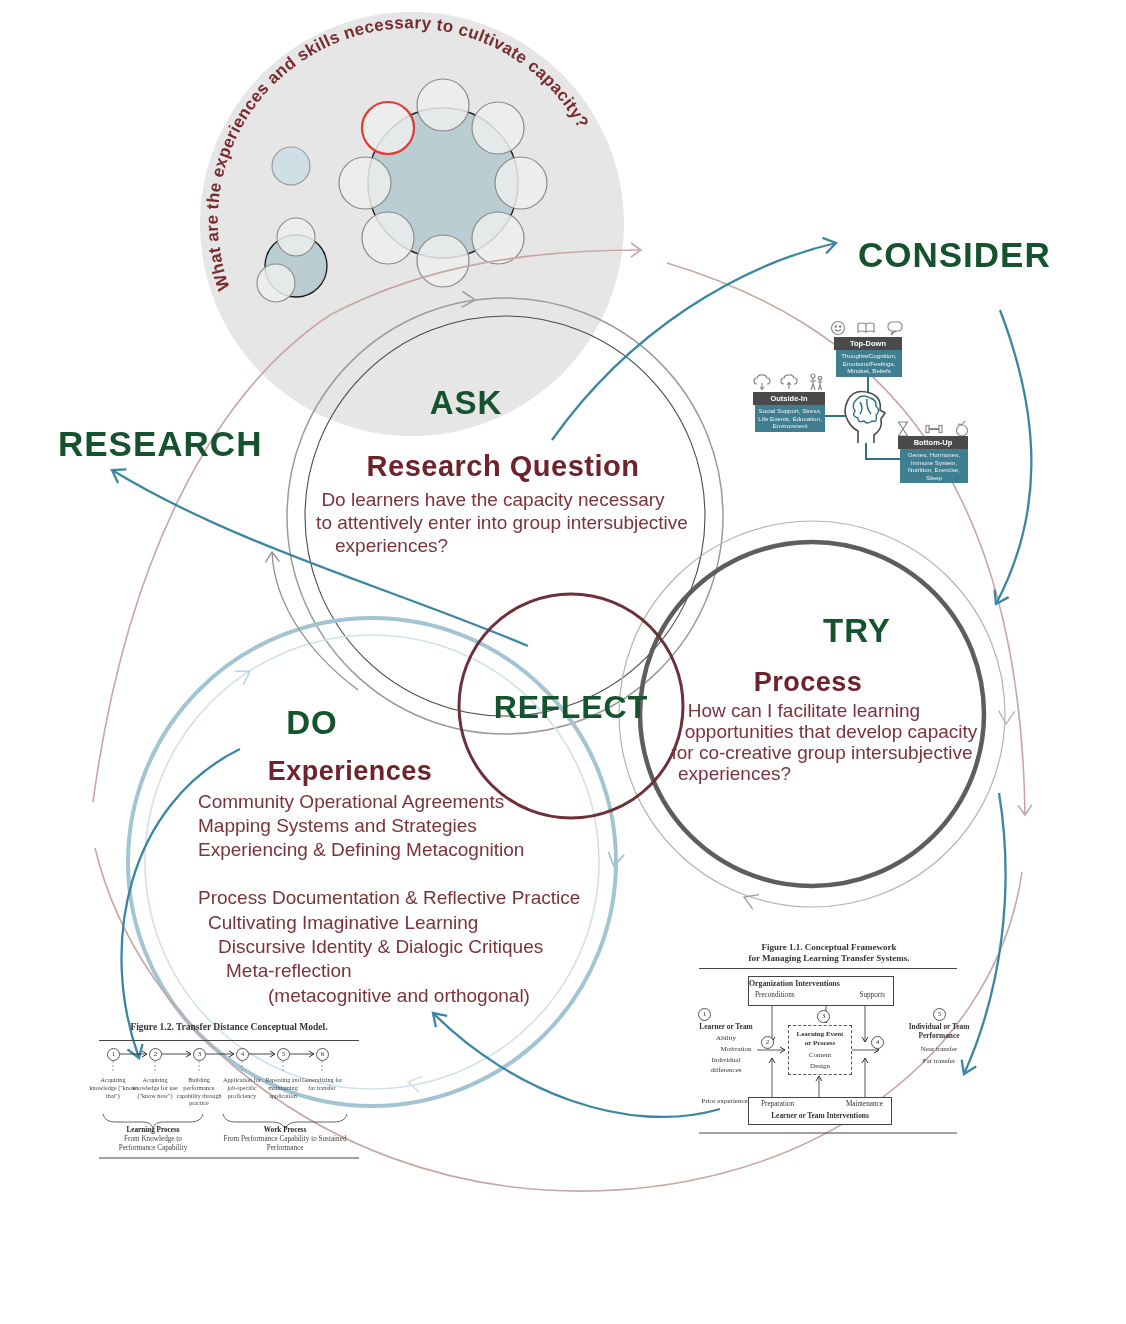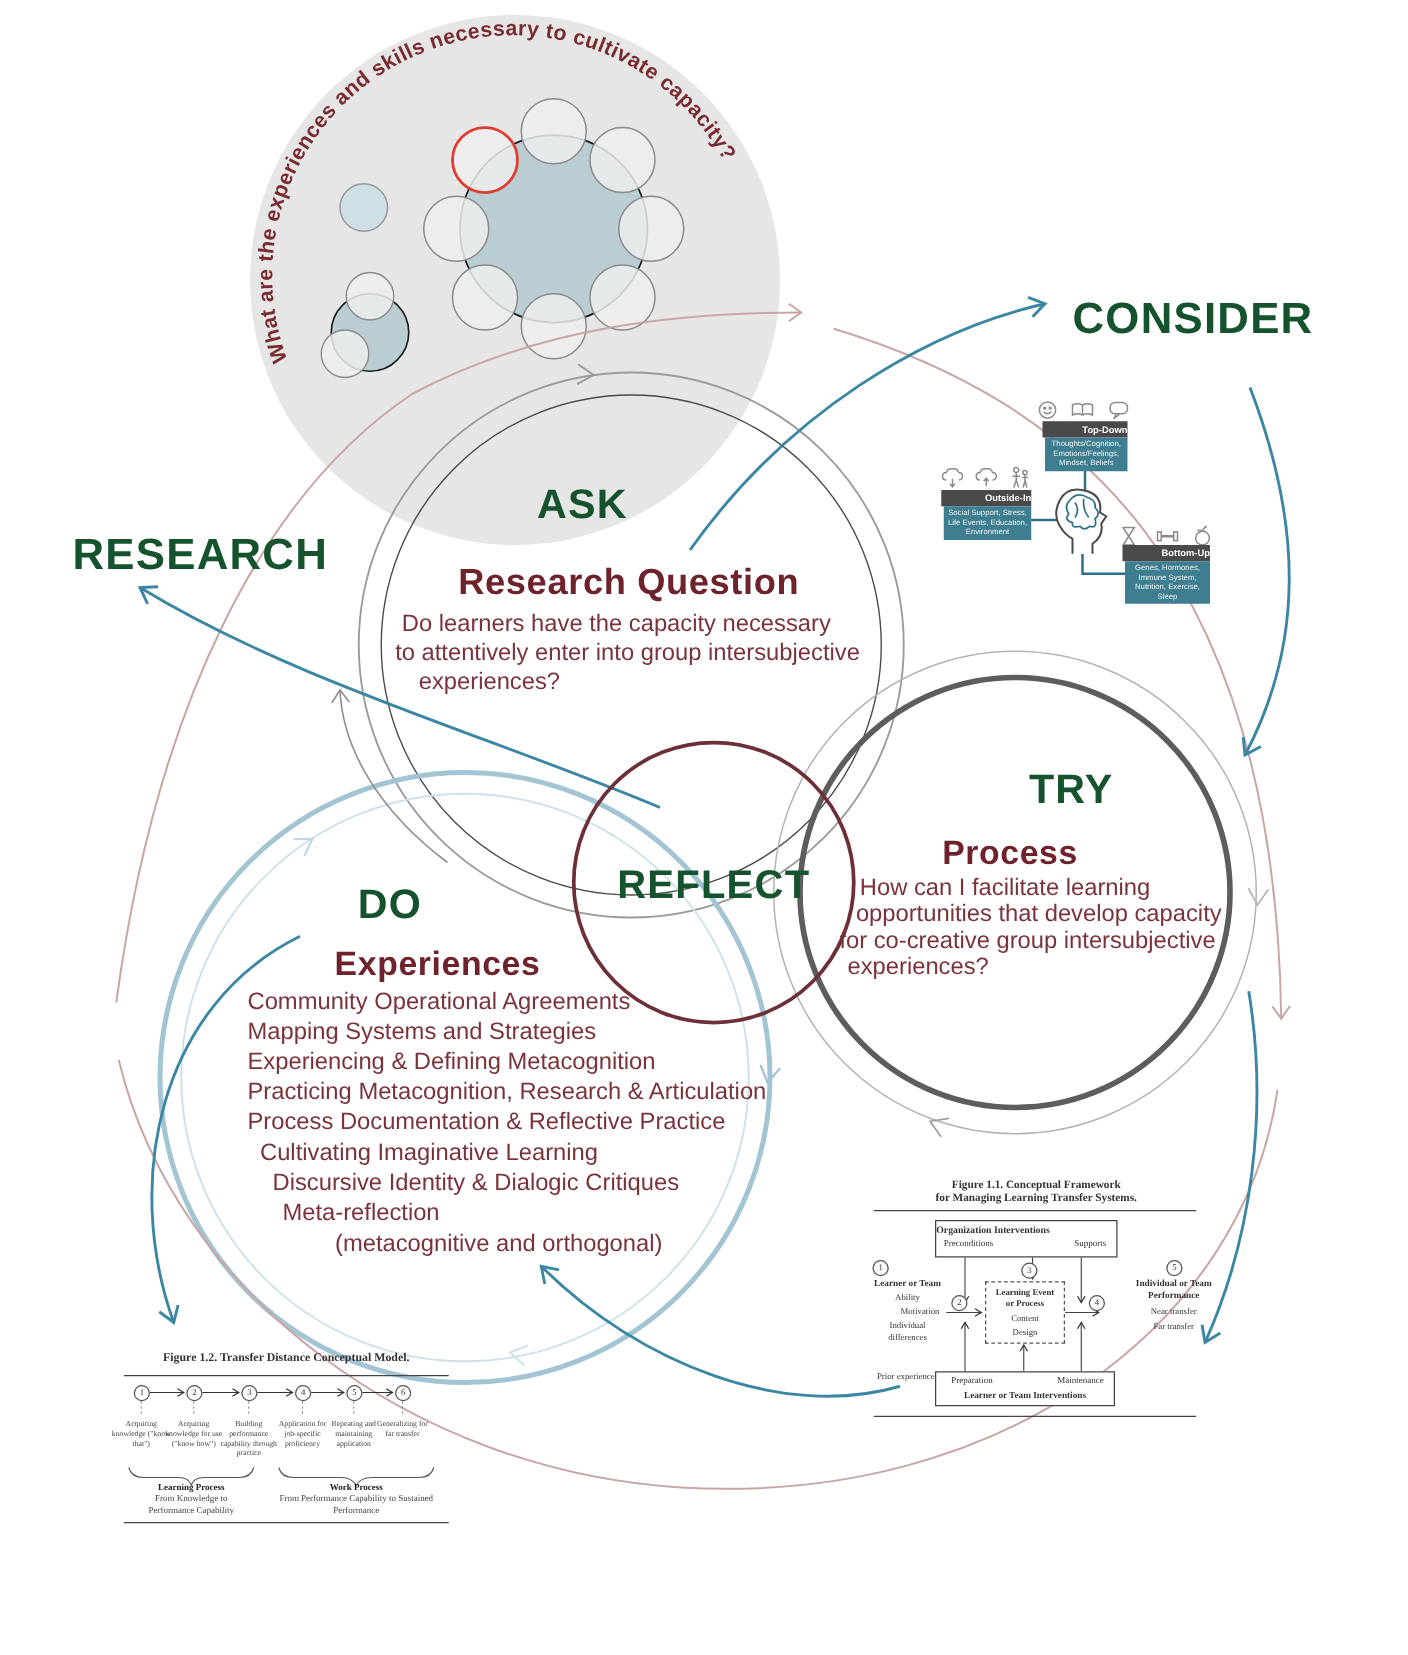--- a/index.html
+++ b/index.html
@@ -4,21 +4,21 @@
 <style>
   html,body{margin:0;padding:0;background:#fff;}
   .stage{position:relative;width:1126px;height:1324px;background:#ffffff;overflow:hidden;
          font-family:"Liberation Sans",sans-serif;}
   svg{position:absolute;left:0;top:0;}
   .hdr{position:absolute;font-weight:900;color:#14532d;letter-spacing:1px;white-space:nowrap;}
   .cx{transform:translateX(-50%);}
   .redhdr{position:absolute;font-weight:900;color:#6e222b;letter-spacing:.5px;white-space:nowrap;}
   .redline{position:absolute;color:#7a333b;font-size:19px;white-space:nowrap;}
   .boxhdr{position:absolute;background:#4a4a4a;color:#fff;font-size:7.5px;font-weight:bold;
-          text-align:right;line-height:13px;height:13px;}
+          text-align:center;line-height:13px;height:13px;}
   .boxteal{position:absolute;background:#3f7d90;color:#eef4f6;font-size:6.2px;line-height:7.6px;
            text-align:center;padding:2px 1px;}
   .figpanel{position:absolute;font-family:"Liberation Serif",serif;color:#333;}
   .figtitle{position:absolute;font-weight:bold;font-size:9.5px;text-align:center;white-space:nowrap;}
   .rule{position:absolute;border-top:1px solid #444;}
   .num{position:absolute;width:11px;height:11px;border:1px solid #555;border-radius:50%;
        font-size:7px;line-height:11px;text-align:center;background:#fff;color:#333;
        font-family:"Liberation Serif",serif;}
   .flabel{position:absolute;font-size:6.2px;line-height:1.25;text-align:center;color:#444;}
   .fbold{font-weight:bold;color:#222;}
@@ -194,35 +194,34 @@
   <div class="redhdr cx" style="left:808px;top:667px;font-size:27px;">Process</div>
   <div class="redline cx" style="left:804px;top:700px;">How can I facilitate learning</div>
   <div class="redline cx" style="left:831px;top:721px;">opportunities that develop capacity</div>
   <div class="redline cx" style="left:822px;top:742px;">for co-creative group intersubjective</div>
   <div class="redline" style="left:678px;top:763px;">experiences?</div>
 
   <div class="redhdr cx" style="left:350px;top:756px;font-size:27px;">Experiences</div>
   <div class="redline" style="left:198px;top:791px;">Community Operational Agreements</div>
   <div class="redline" style="left:198px;top:815px;">Mapping Systems and Strategies</div>
   <div class="redline" style="left:198px;top:839px;">Experiencing &amp; Defining Metacognition</div>
-  <div class="redline" style="left:198px;top:863px;">Practicing Metacognition, Research &amp; Articulation</div>
   <div class="redline" style="left:198px;top:887px;">Process Documentation &amp; Reflective Practice</div>
   <div class="redline" style="left:208px;top:912px;">Cultivating Imaginative Learning</div>
   <div class="redline" style="left:218px;top:936px;">Discursive Identity &amp; Dialogic Critiques</div>
   <div class="redline" style="left:226px;top:960px;">Meta-reflection</div>
   <div class="redline" style="left:268px;top:985px;">(metacognitive and orthogonal)</div>
 
   <div class="boxhdr" style="left:834px;top:337px;width:68px;">Top-Down</div>
   <div class="boxteal" style="left:836px;top:350px;width:64px;">Thoughts/Cognition, Emotions/Feelings, Mindset, Beliefs</div>
   <div class="boxhdr" style="left:753px;top:392px;width:72px;">Outside-In</div>
   <div class="boxteal" style="left:755px;top:405px;width:68px;">Social Support, Stress, Life Events, Education, Environment</div>
   <div class="boxhdr" style="left:898px;top:436px;width:70px;">Bottom-Up</div>
   <div class="boxteal" style="left:900px;top:449px;width:66px;">Genes, Hormones, Immune System, Nutrition, Exercise, Sleep</div>
 
-  <div class="figpanel" style="left:95px;top:1080px;width:268px;height:142px;text-decoration:underline;">
+  <div class="figpanel" style="left:95px;top:1020px;width:268px;height:142px;text-decoration:underline;">
     <div class="figtitle" style="left:0;top:2px;width:268px;">Figure 1.2.  Transfer Distance Conceptual Model.</div>
     <div class="rule" style="left:4px;top:20px;width:260px;"></div>
     <svg width="268" height="142" viewBox="0 0 268 142">
       <g stroke="#333" stroke-width="0.9" marker-end="url(#mfig)">
         <line x1="25" y1="34" x2="52" y2="34"></line>
           <line x1="67" y1="34" x2="96" y2="34"></line>
         <line x1="111" y1="34" x2="139" y2="34"></line>
           <line x1="154" y1="34" x2="180" y2="34"></line>
         <line x1="195" y1="34" x2="219" y2="34"></line>
       </g>

